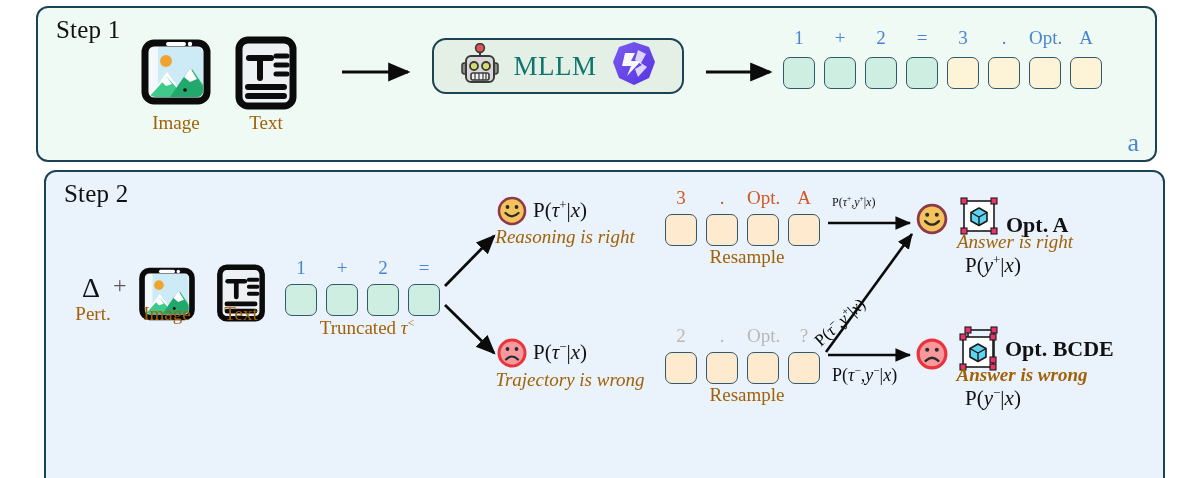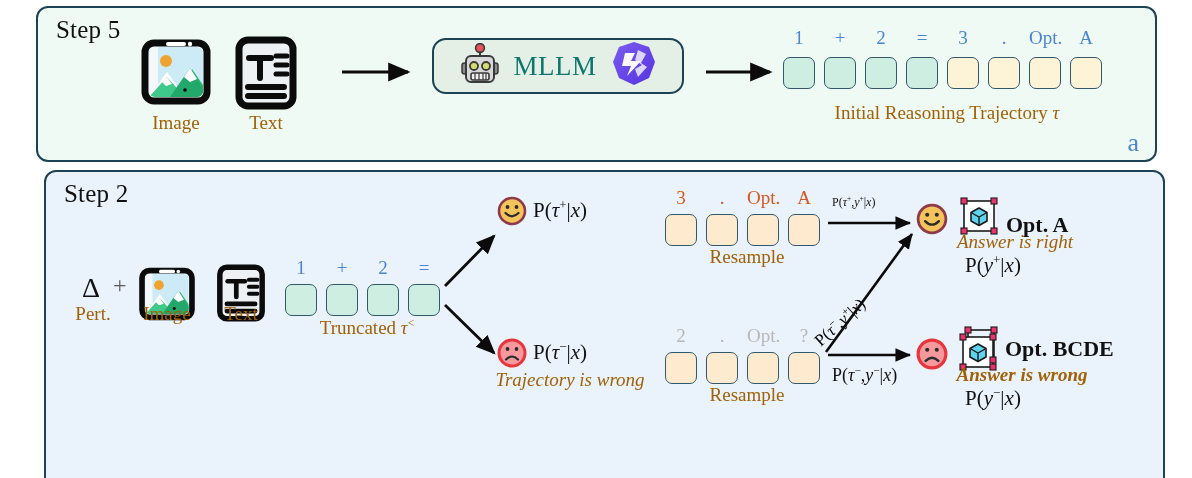--- a/index.html
+++ b/index.html
@@ -81,21 +81,21 @@
     position: absolute; font-size: 17px; white-space: nowrap;
     transform-origin: left bottom;
   }
 </style>
 </head>
 <body>
 
 <div class="stage">
 
   <div class="panel" id="panel-a">
-    <div class="step-label">Step 5</div>
+    <div class="step-label">Step 1</div>
     <div class="panel-tag">a</div>
   </div>
 
   <div class="abs" style="left:140px;top:36px;">
     <svg width="72" height="72" viewBox="0 0 72 72">
       <rect x="5" y="7" width="62" height="58" rx="9" fill="#fff" stroke="#0b0b0b" stroke-width="7"></rect>
       <clipPath id="ca">
           <rect x="9" y="11" width="54" height="50" rx="6"></rect>
         </clipPath>
       <g clip-path="url(#ca)">
@@ -170,21 +170,20 @@
   <div class="tokrow" id="s1-tokens" style="left:783px;top:57px;">
       <div class="tok green"></div>
       <div class="tok green"></div>
       <div class="tok green"></div>
       <div class="tok green"></div>
       <div class="tok cream"></div>
       <div class="tok cream"></div>
       <div class="tok cream"></div>
       <div class="tok cream"></div>
     </div>
-  <div class="cap" style="left:947px;top:102px;">Initial Reasoning Trajectory <i>τ</i></div>
 
   <div class="panel" id="panel-b">
     <div class="step-label">Step 2</div>
     <div class="panel-tag">b</div>
   </div>
 
   <div class="abs" style="left:82px;top:272px;font-size:28px;color:#111;">Δ</div>
   <div class="abs" style="left:113px;top:272px;font-size:24px;color:#5a5a5a;">+</div>
   <div class="cap" style="left:93px;top:303px;">Pert.</div>
 
@@ -239,20 +238,21 @@
 
   <div class="abs" style="left:497px;top:196px;">
     <svg width="30" height="30" viewBox="0 0 30 30">
       <circle cx="15" cy="15" r="13" fill="#f5c35c" stroke="#8c3a48" stroke-width="2.6"></circle>
       <circle cx="10.5" cy="11" r="1.9" fill="#2b2b2b"></circle>
       <circle cx="19.5" cy="11" r="1.9" fill="#2b2b2b"></circle>
       <path d="M8.5 17 Q15 23.5 21.5 17" stroke="#2b2b2b" stroke-width="2.2" fill="none" stroke-linecap="round"></path>
     </svg>
   </div>
   <div class="math" style="left:533px;top:197px;">P(<i>τ</i><sup class="s">+</sup>|<i>x</i>)</div>
+  <div class="cap cap-it" style="left:565px;top:226px;">Reasoning is right</div>
 
   <div class="toklabels" id="s2-pos-labels" style="left:665px;top:188px;">
       <div class="tlab orange">3</div>
       <div class="tlab orange">.</div>
       <div class="tlab orange">Opt.</div>
       <div class="tlab orange">A</div>
     </div>
   <div class="tokrow" id="s2-pos-tokens" style="left:665px;top:214px;">
       <div class="tok peach"></div>
       <div class="tok peach"></div>

